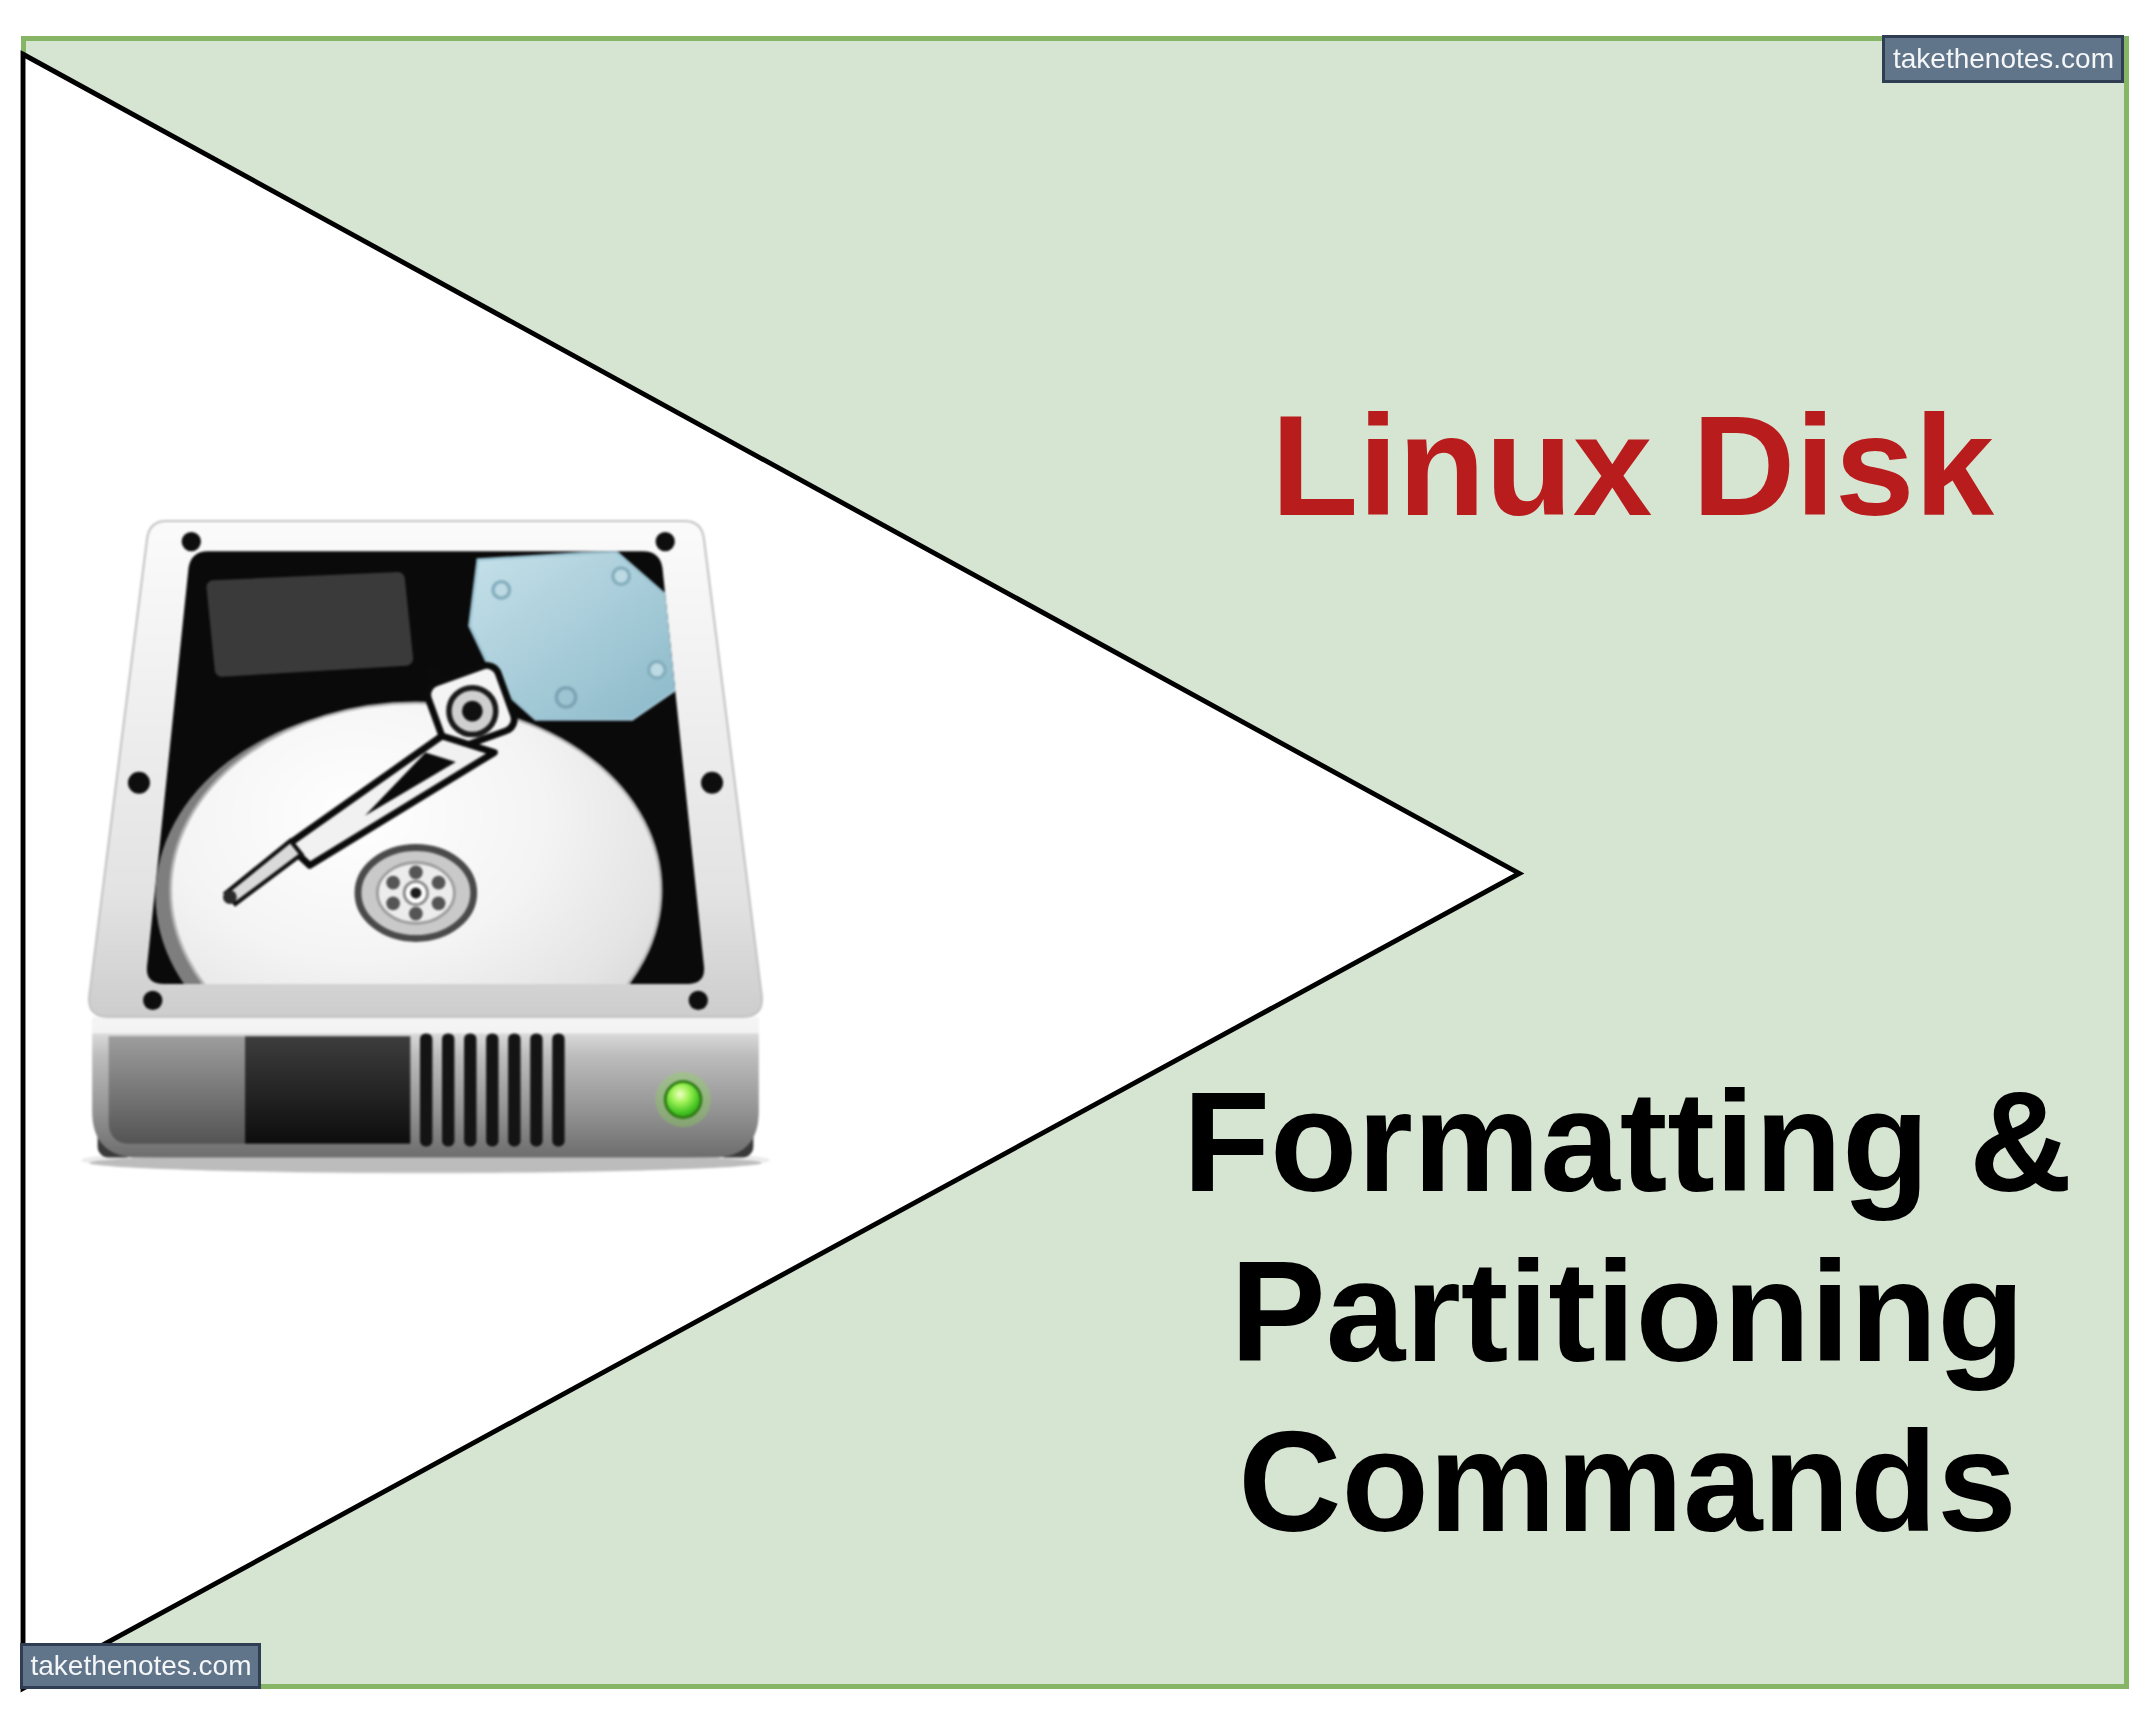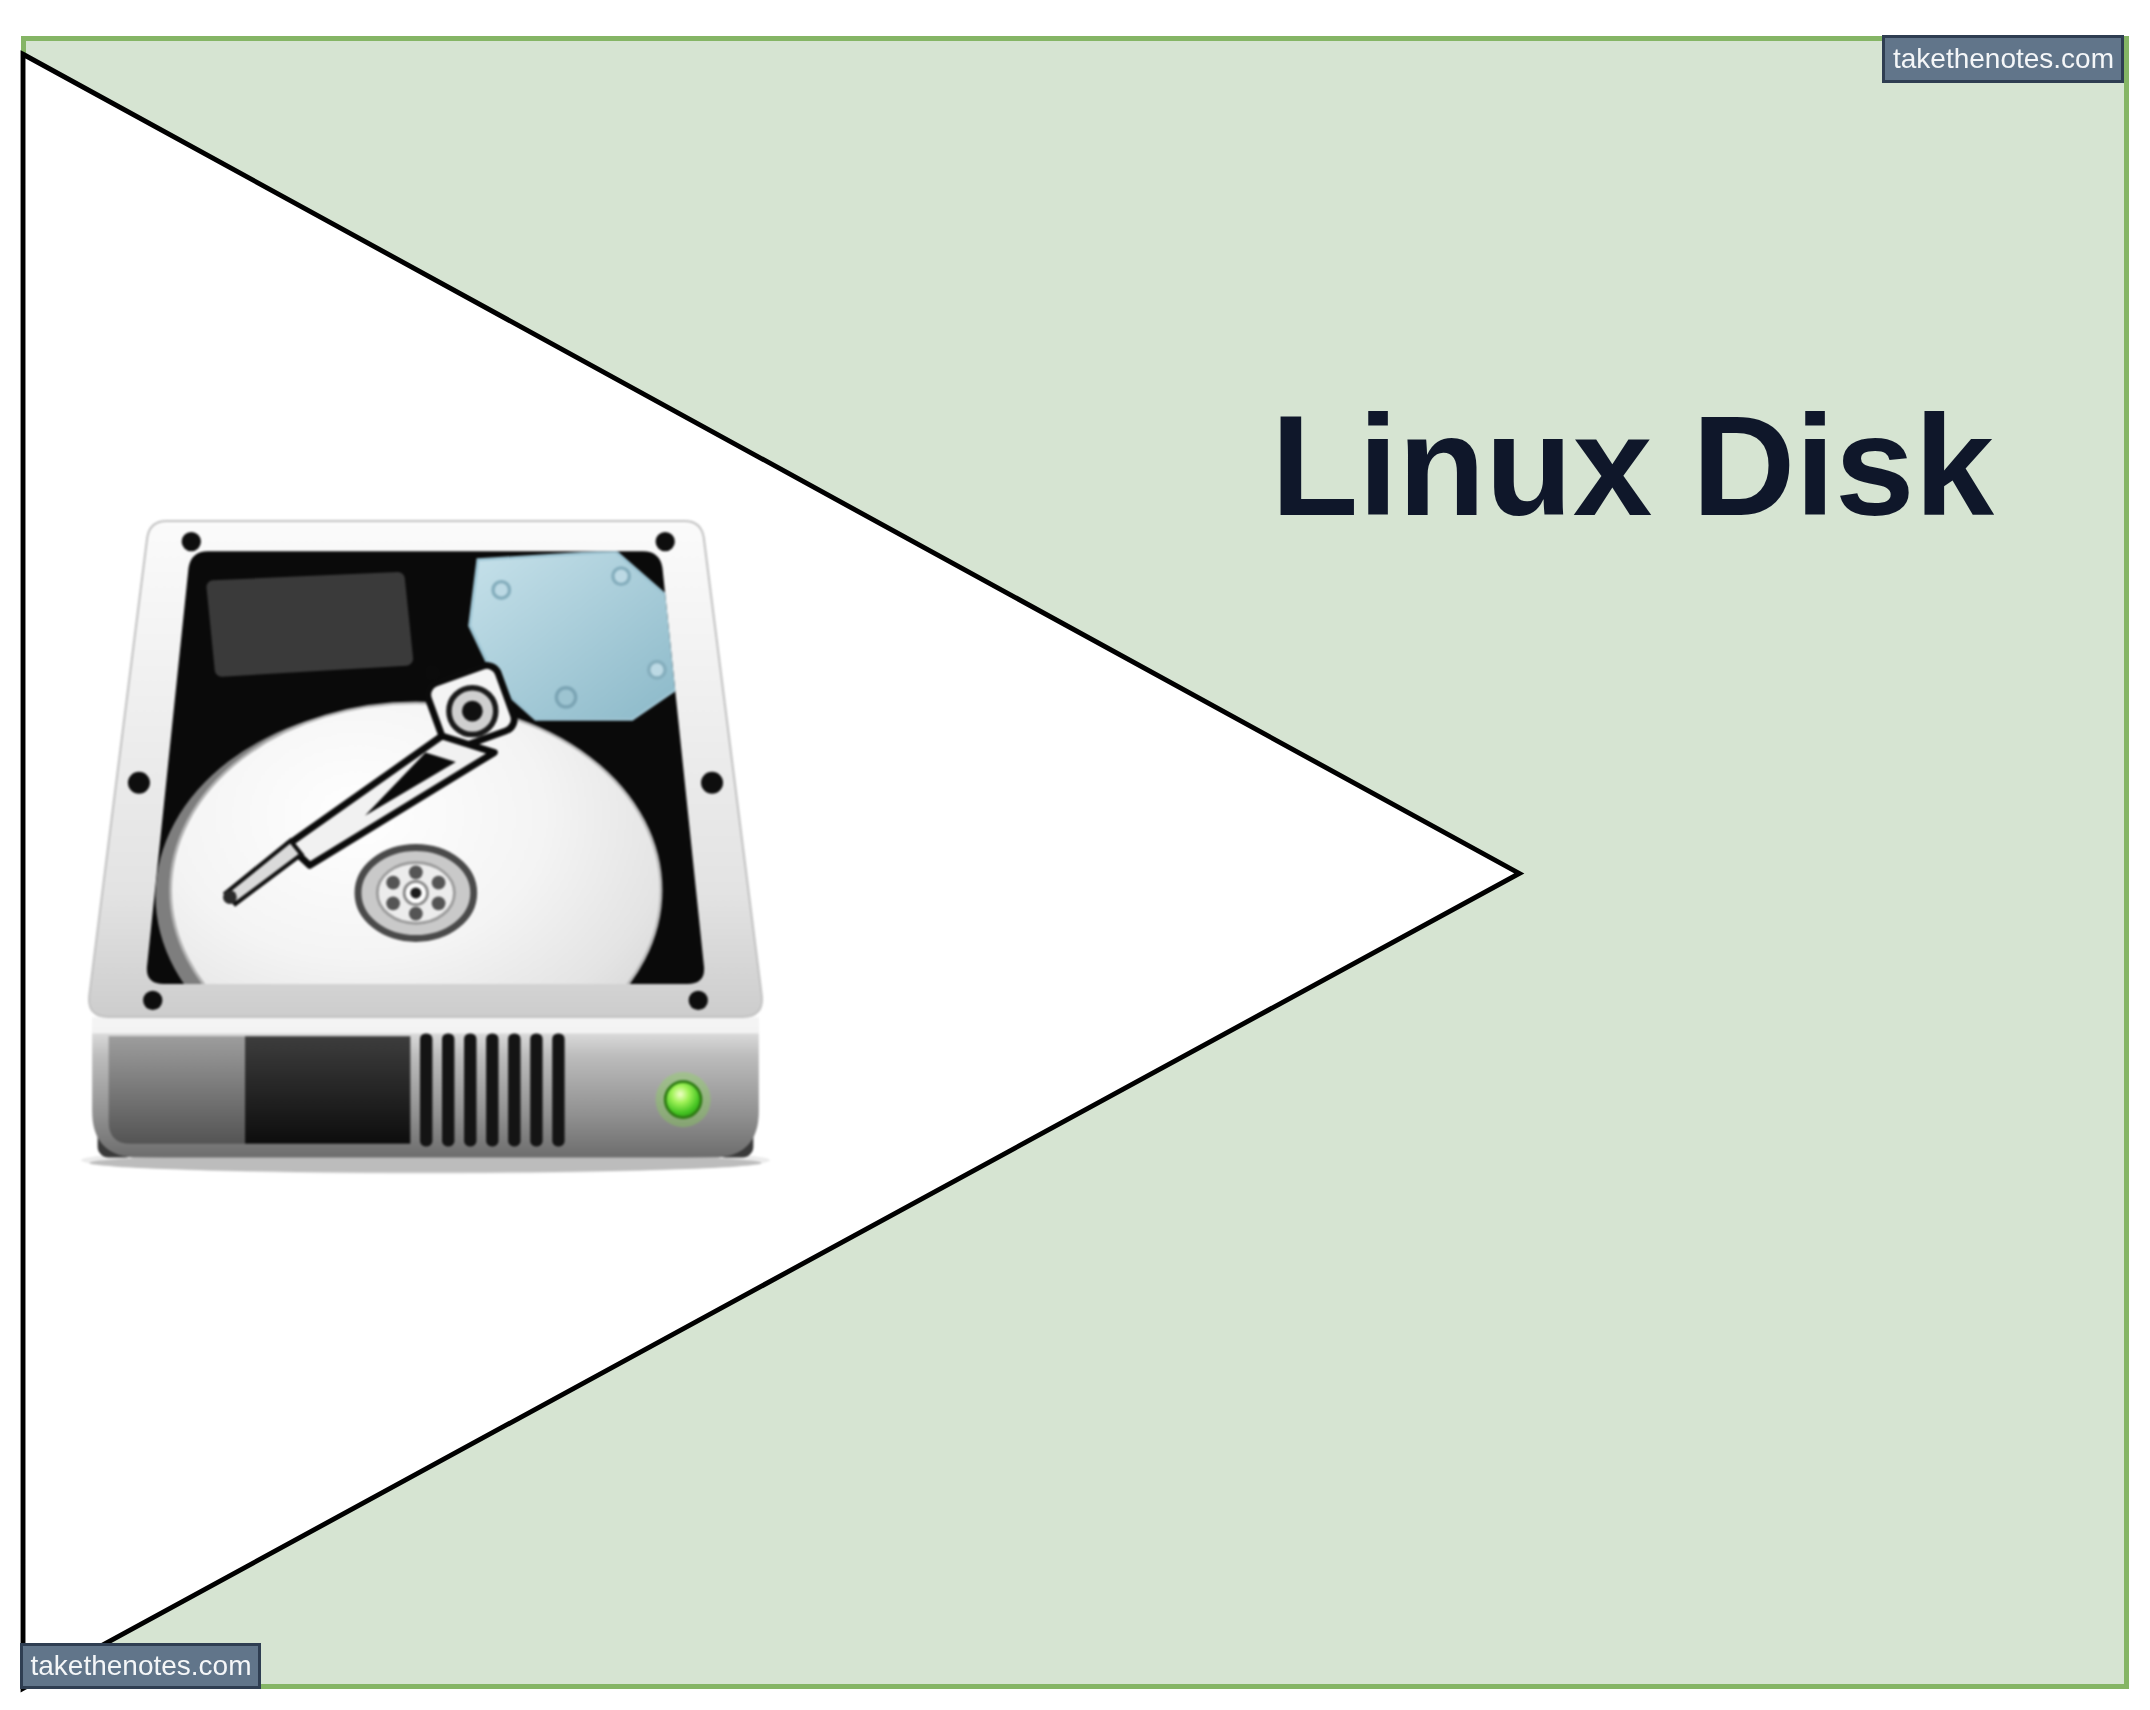--- a/index.html
+++ b/index.html
@@ -14,21 +14,21 @@
     background:#d6e4d2;
     border:5.4px solid #85b565;
   }
   .triangle-svg{ position:absolute; left:0; top:0; }
   .hdd-svg{
     position:absolute; left:81px; top:510px; width:689px; height:664px;
     filter:blur(1.1px);
   }
   .title-top{
     position:absolute; left:1166px; top:381px; width:933px;
-    text-align:center; color:#0f172a;
+    text-align:center; color:#b91c1c;
     font-size:143px; line-height:170px; font-weight:bold;
     white-space:nowrap;
   }
   .title-bottom{
     position:absolute; left:1112px; top:1057px; width:1031px;
     text-align:center; color:#000;
     font-size:143px; line-height:170px; font-weight:bold;
   }
   .title-bottom div{ white-space:nowrap; }
   .watermark{
@@ -175,18 +175,23 @@
       <circle cx="424" cy="23" r="7"></circle>
       <circle cx="42" cy="198" r="8"></circle>
       <circle cx="458" cy="198" r="8"></circle>
       <circle cx="52" cy="356" r="7"></circle>
       <circle cx="448" cy="356" r="7"></circle>
     </g>
   </svg>
 
   <div class="title-top">Linux Disk</div>
 
+  <div class="title-bottom">
+    <div>Formatting &amp;</div>
+    <div>Partitioning</div>
+    <div>Commands</div>
+  </div>
 
   <div class="watermark wm-top-right">takethenotes.com</div>
   <div class="watermark wm-bottom-left">takethenotes.com</div>
 
 </div>
 
 
 </body></html>

